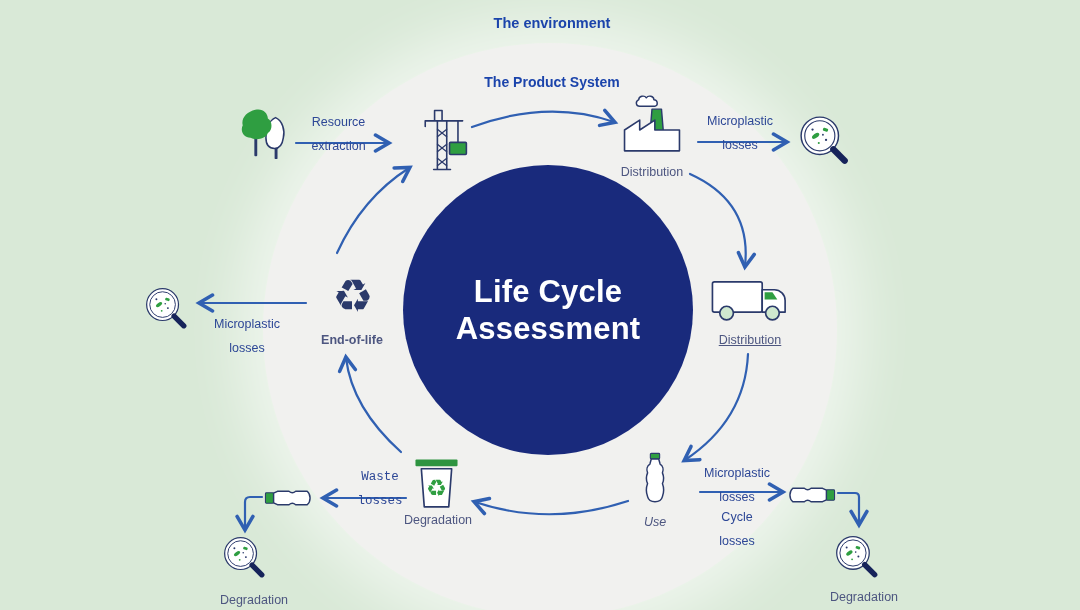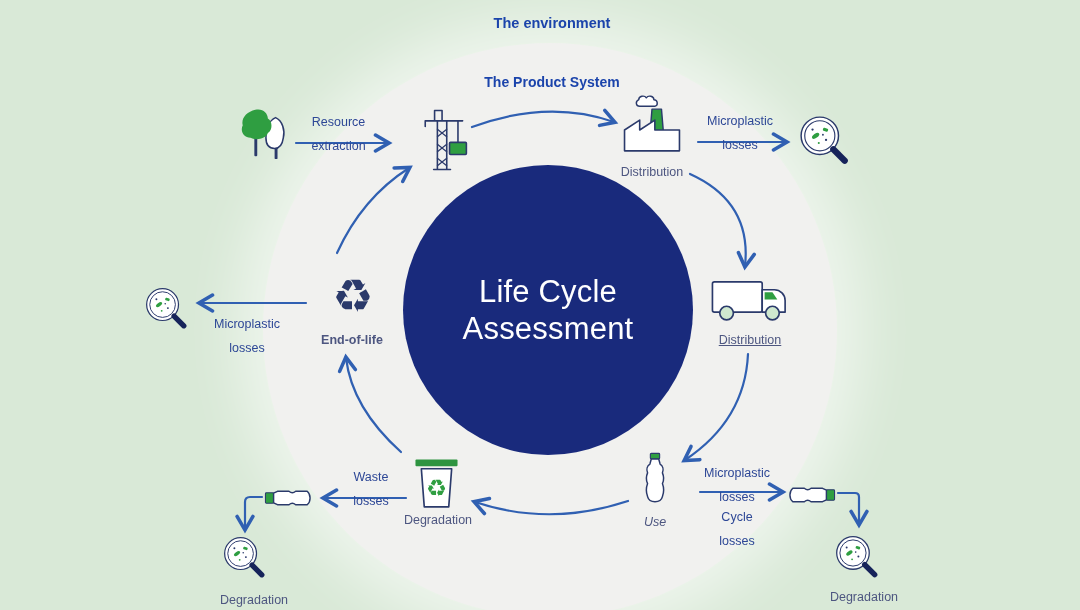--- a/index.html
+++ b/index.html
@@ -13,21 +13,21 @@
     background:var(--environment-circle,#f1f1ef);
     box-shadow:0 0 55px 25px rgba(255,255,255,0.55);
     z-index:1;
   }
   .lca-circle{
     position:absolute;left:403px;top:165px;width:290px;height:290px;border-radius:50%;
     background:var(--lca-circle,#192a7c);z-index:2;
     display:flex;align-items:center;justify-content:center;
   }
   .lca-title{
-    width:240px;text-align:center;color:#ffffff;font-weight:normal;
+    width:240px;text-align:center;color:#ffffff;font-weight:bold;
     font-size:31px;line-height:37px;letter-spacing:0.2px;
   }
   .heading{
     position:absolute;text-align:center;font-weight:bold;z-index:4;
     color:var(--heading-blue,#1b44ab);
   }
   .h-env{left:402px;top:15px;width:300px;font-size:14.5px;}
   .h-ps{left:402px;top:74px;width:300px;font-size:14px;z-index:4;}
   .lbl{
     position:absolute;text-align:center;font-size:12.5px;line-height:24px;z-index:6;
@@ -209,17 +209,17 @@
   <div class="lbl lbl-stage" style="left:592px;top:160px;width:120px;">Distribution</div>
   <div class="lbl lbl-stage" style="left:700px;top:328px;width:100px;text-decoration:underline;">Distribution</div>
   <div class="lbl lbl-stage" style="left:627px;top:510px;width:56px;font-style:italic;">Use</div>
   <div class="lbl lbl-stage" style="left:388px;top:508px;width:100px;">Degradation</div>
   <div class="lbl lbl-stage" style="left:302px;top:328px;width:100px;font-weight:bold;">End-of-life</div>
 
   <div class="lbl lbl-loss" style="left:692px;top:109px;width:96px;">Microplastic losses</div>
   <div class="lbl lbl-loss" style="left:199px;top:312px;width:96px;">Microplastic losses</div>
   <div class="lbl lbl-loss" style="left:689px;top:461px;width:96px;">Microplastic losses</div>
   <div class="lbl lbl-loss" style="left:711px;top:505px;width:52px;">Cycle losses</div>
-  <div class="lbl lbl-loss" style="left:345px;top:465px;width:52px;">Waste losses</div>
+  <div class="lbl lbl-loss" style="left:354px;top:465px;width:52px;font-family:Liberation Mono, monospace;">Waste losses</div>
   <div class="lbl lbl-stage" style="left:814px;top:585px;width:100px;">Degradation</div>
   <div class="lbl lbl-stage" style="left:204px;top:588px;width:100px;">Degradation</div>
 
 </div>
 
 </body></html>

